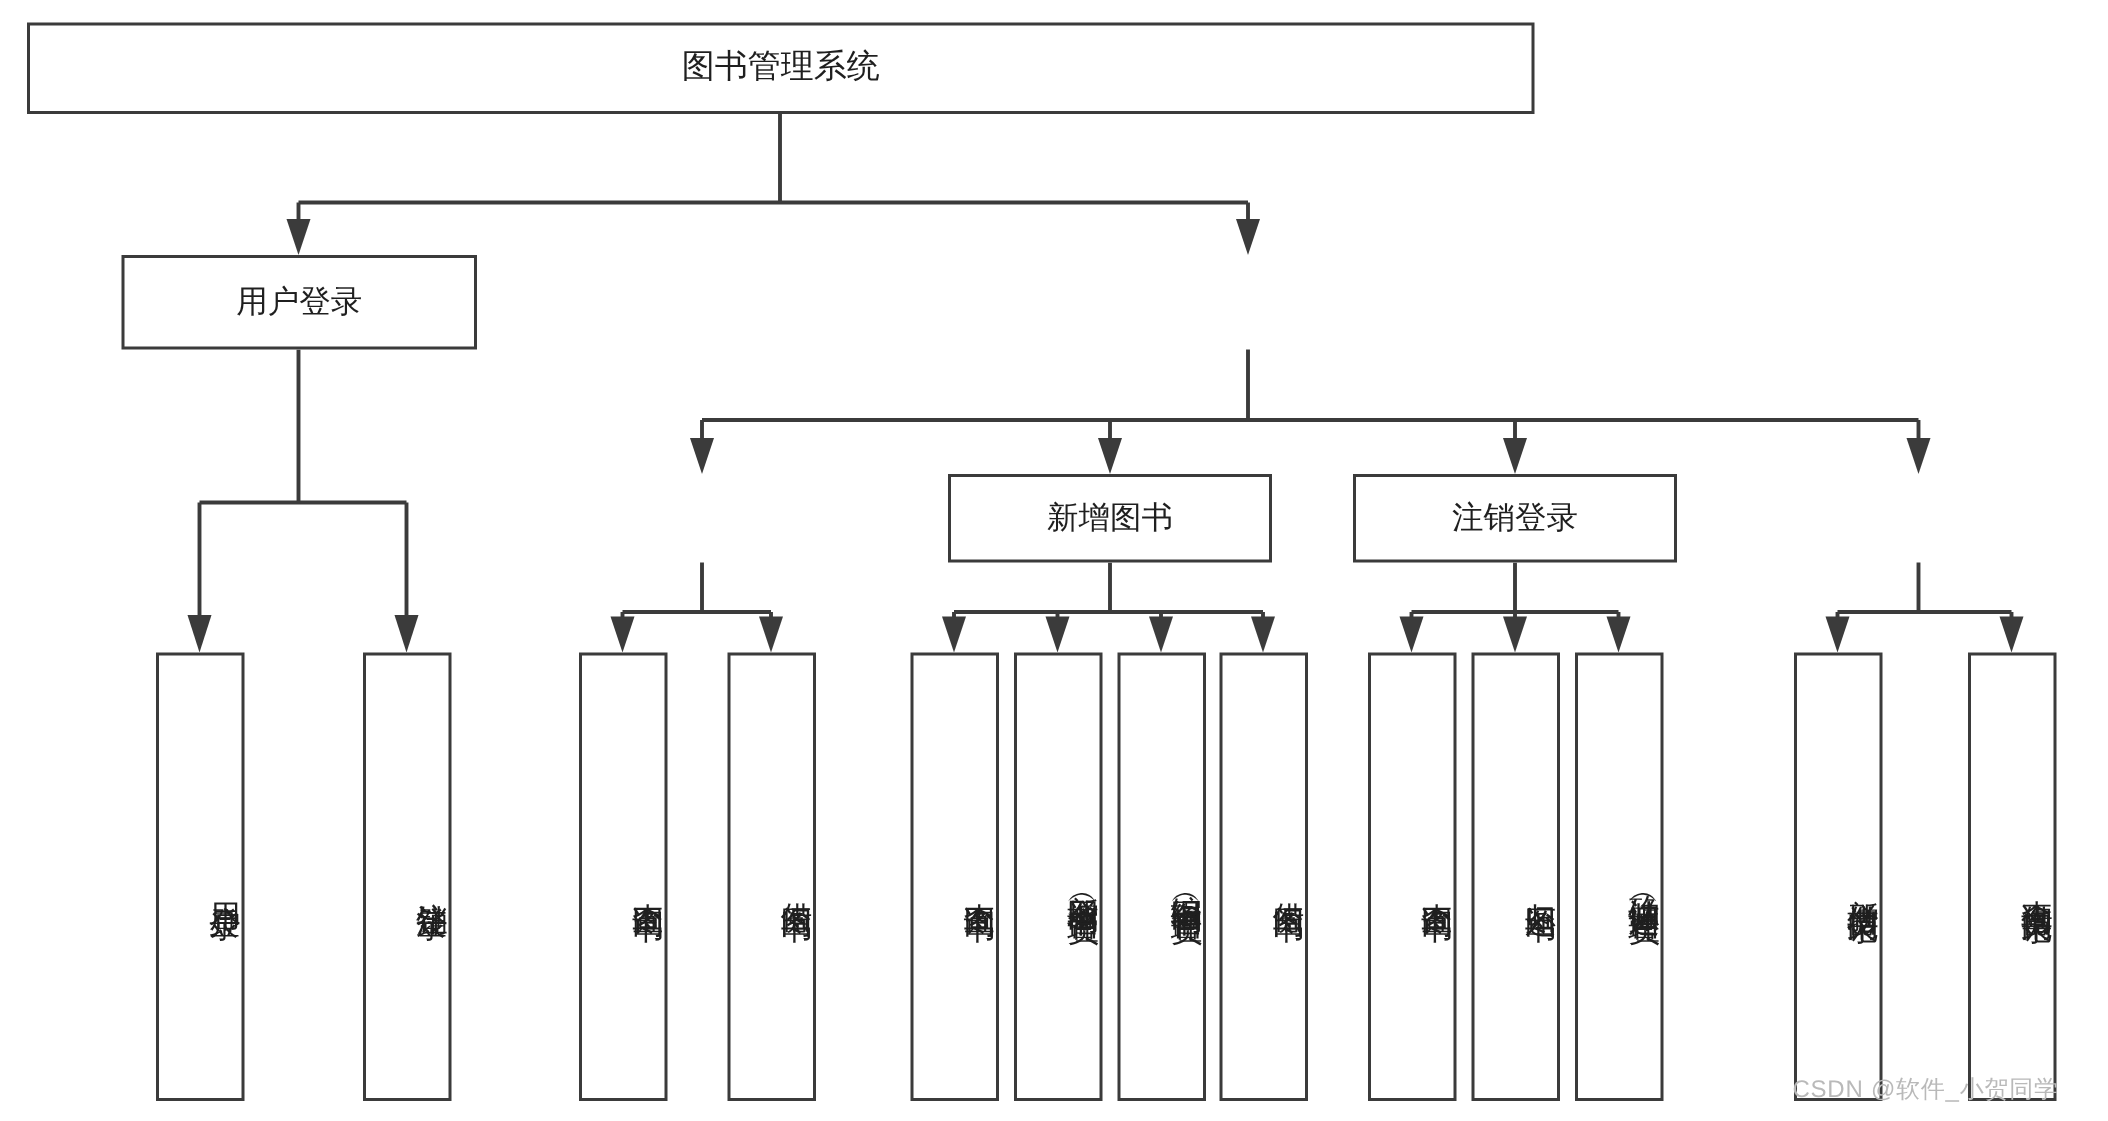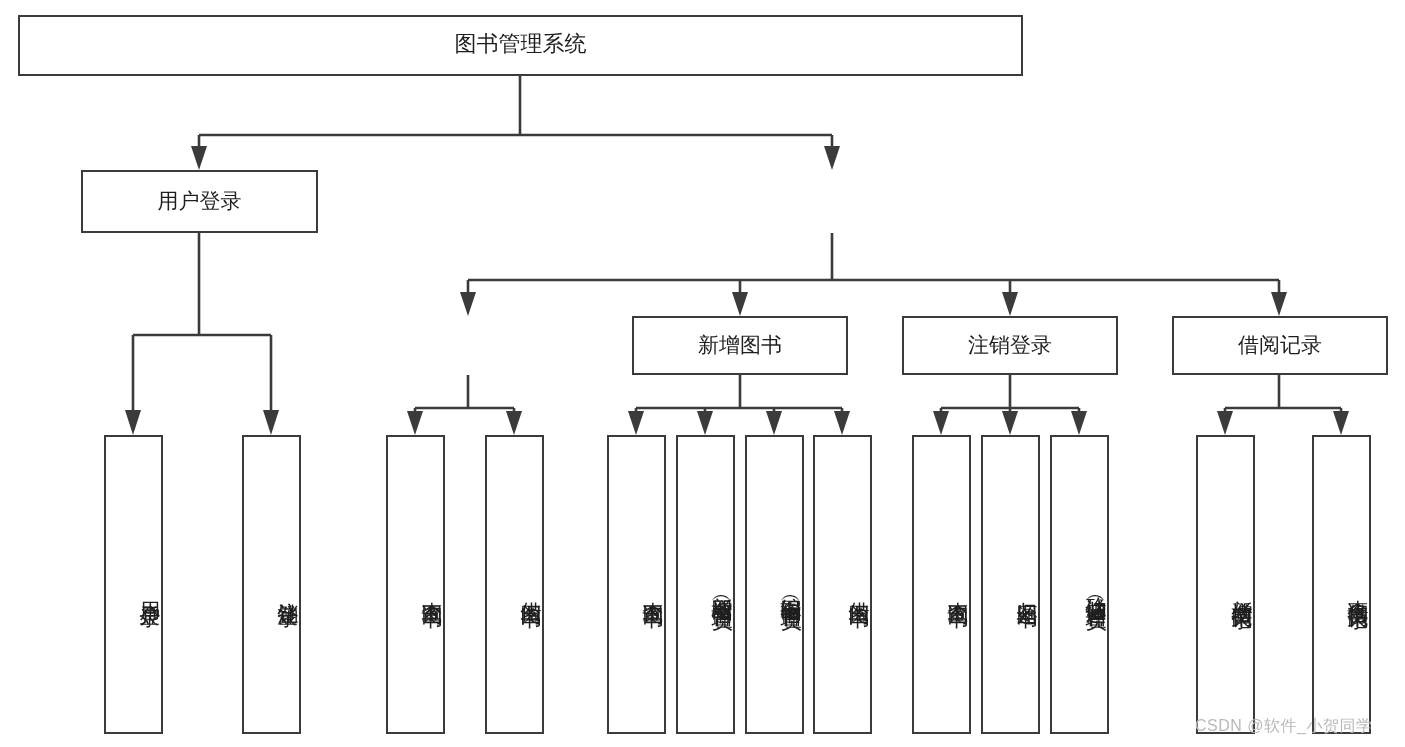--- a/index.html
+++ b/index.html
@@ -135,23 +135,20 @@
   <div class="node lvl2" style="left:81px;top:170px;width:237px;height:63px;">
     <span class="lbl">用户登录</span>
   </div>
 
   <div class="node lvl3" style="left:632px;top:316px;width:216px;height:59px;">
     <span class="lbl">新增图书</span>
   </div>
   <div class="node lvl3" style="left:902px;top:316px;width:216px;height:59px;">
     <span class="lbl">注销登录</span>
   </div>
-  <div class="node lvl3" style="left:1172px;top:316px;width:216px;height:59px;">
-    <span class="lbl">借阅记录</span>
-  </div>
 
   <div class="node leaf" style="left:104px;top:435px;width:59px;height:299px;">
     <span class="lbl">用户登录</span>
   </div>
   <div class="node leaf" style="left:242px;top:435px;width:59px;height:299px;">
     <span class="lbl">注销登录</span>
   </div>
 
   <div class="node leaf" style="left:386px;top:435px;width:59px;height:299px;">
     <span class="lbl">查询图书</span>

